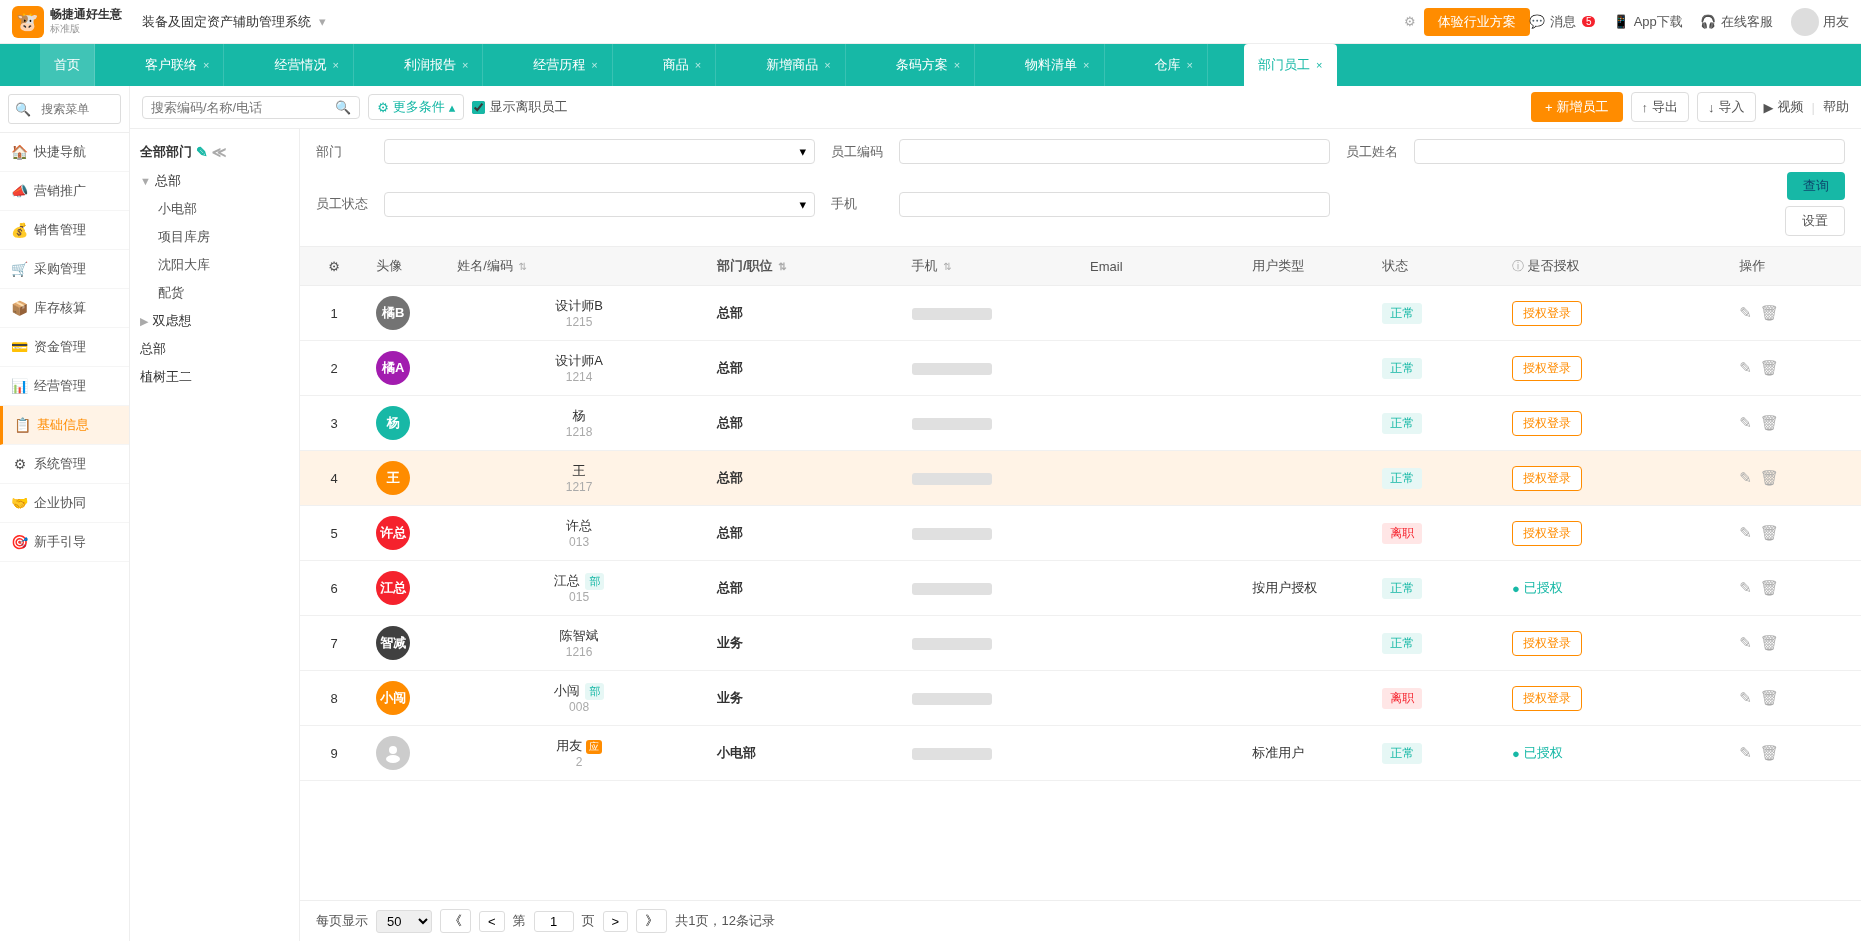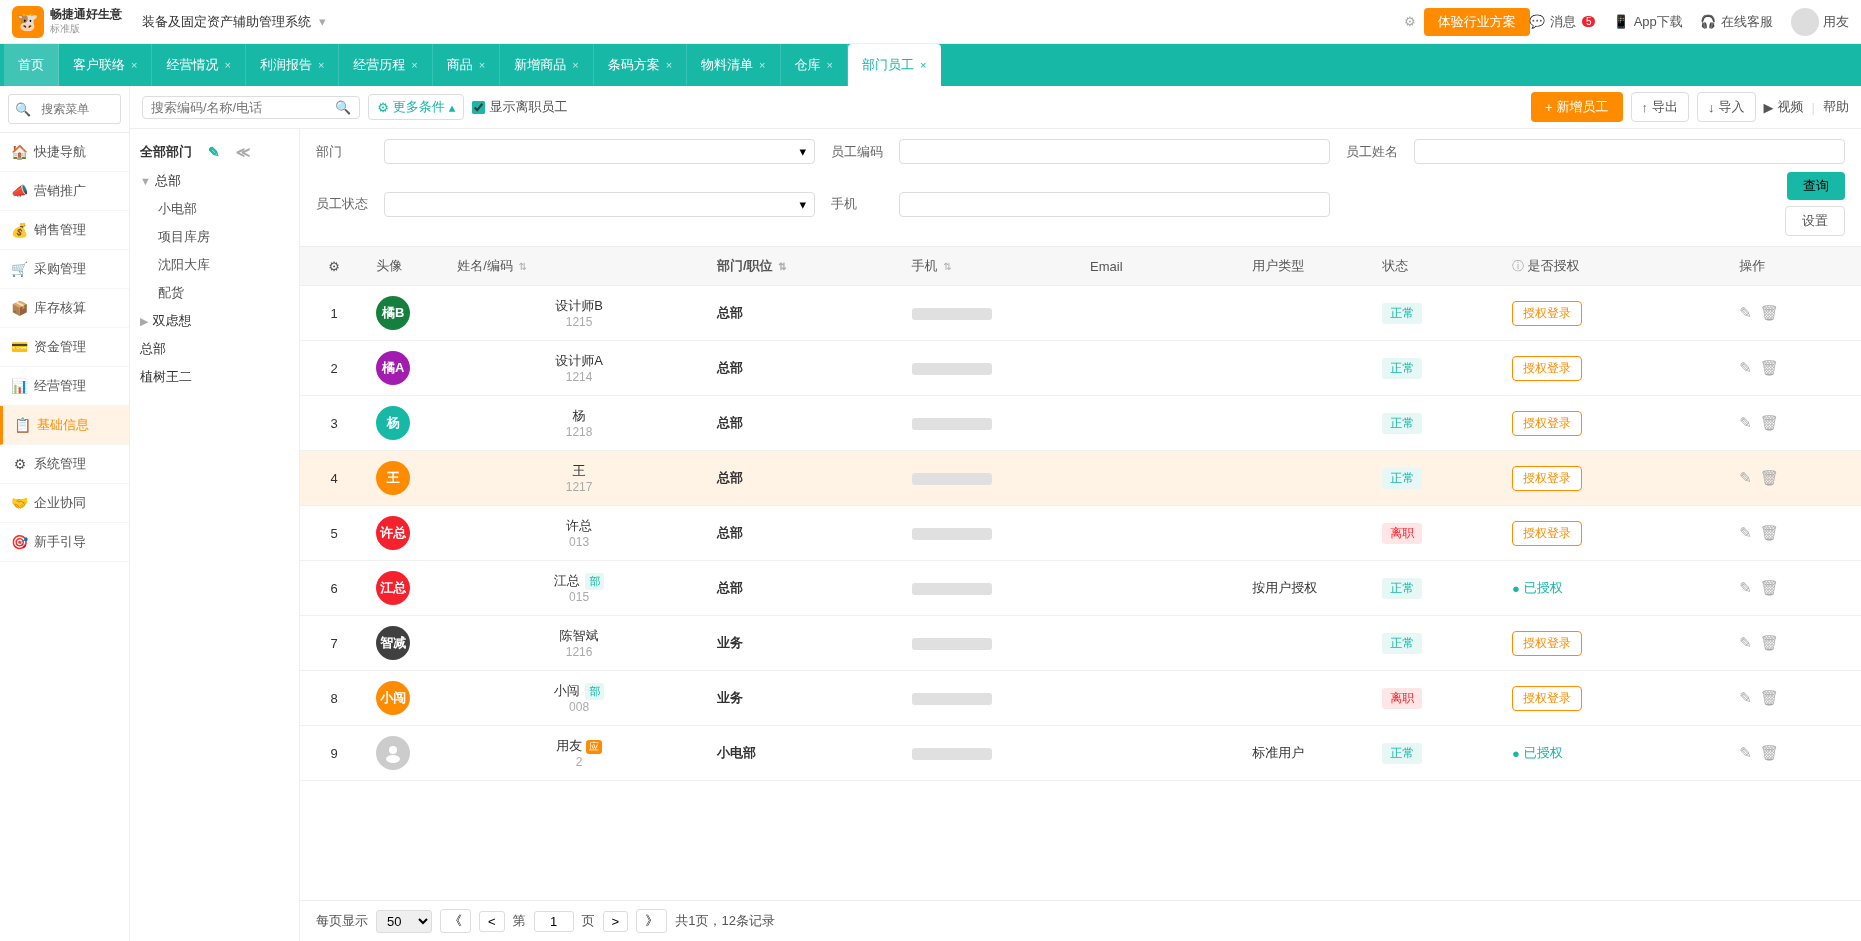--- a/index.html
+++ b/index.html
@@ -14,21 +14,21 @@
     .topbar-title { flex: 1; display: flex; align-items: center; gap: 8px; color: #333; font-size: 13px; }
     .topbar-settings { color: #aaa; margin-right: 8px; cursor: pointer; }
     .topbar-trial { background: #ff8c00; color: #fff; border: none; border-radius: 4px; padding: 5px 14px; font-size: 13px; cursor: pointer; }
     .topbar-right { display: flex; align-items: center; gap: 18px; margin-left: auto; color: #555; }
     .topbar-right-item { display: flex; align-items: center; gap: 4px; cursor: pointer; color: #555; font-size: 13px; }
     .badge { background: #f5222d; color: #fff; border-radius: 8px; font-size: 10px; padding: 0 4px; margin-left: 2px; }
     .avatar { width: 28px; height: 28px; background: #ddd; border-radius: 50%; }
 
     
     .navtabs { background: #17b8a6; display: flex; align-items: center; height: 42px; padding: 0 4px; overflow: hidden; }
-    .navtab { padding: 0 14px; height: 42px; display: flex; align-items: center; color: #fff; font-size: 13px; cursor: pointer; white-space: nowrap; border-right: 1px solid rgba(255,255,255,0.15); }
+    .navtab { padding: 0 14px; height: 42px; display: flex; align-items: center; color: #fff; font-size: 13px; cursor: pointer; white-space: nowrap; border-right: 1px solid rgba(255,255,255,0.15); margin-left: 36px; }
     .navtab:first-child { background: rgba(255,255,255,0.18); }
     .navtab.active { background: #fff; color: #17b8a6; border-radius: 4px 4px 0 0; }
     .navtab .close-icon { margin-left: 6px; font-size: 11px; color: rgba(255,255,255,0.7); }
     .navtab.active .close-icon { color: #17b8a6; }
 
     
     .main-layout { display: flex; height: calc(941px - 44px - 42px); }
 
     
     .sidebar { width: 130px; background: #fff; border-right: 1px solid #eee; flex-shrink: 0; overflow-y: auto; }
@@ -40,21 +40,21 @@
     .sidebar-item .s-icon { width: 16px; height: 16px; display: inline-flex; align-items: center; justify-content: center; font-size: 14px; }
 
     
     .content { flex: 1; display: flex; flex-direction: column; overflow: hidden; }
 
     
     .content-body { display: flex; flex: 1; overflow: hidden; }
 
     
     .dept-tree { width: 170px; flex-shrink: 0; background: #fff; border-right: 1px solid #eee; padding: 8px 0; overflow-y: auto; }
-    .dept-tree-header { display: flex; align-items: center; padding: 6px 10px; font-weight: bold; color: #333; font-size: 13px; gap: 16px; }
+    .dept-tree-header { display: flex; align-items: center; padding: 6px 10px; font-weight: bold; color: #333; font-size: 13px; gap: 4px; }
     .dept-edit-icon { color: #17b8a6; font-size: 14px; cursor: pointer; }
     .dept-collapse { color: #aaa; cursor: pointer; font-size: 14px; }
     .dept-subitem { padding: 5px 10px 5px 28px; cursor: pointer; color: #555; font-size: 13px; }
     .dept-group { padding: 5px 10px 5px 10px; cursor: pointer; color: #333; font-size: 13px; display: flex; align-items: center; gap: 4px; }
     .tree-arrow { color: #aaa; font-size: 11px; }
 
     
     .right-panel { flex: 1; display: flex; flex-direction: column; overflow: hidden; background: #f5f5f5; }
     .toolbar-search { display: flex; align-items: center; border: 1px solid #ddd; border-radius: 4px; padding: 3px 8px; gap: 4px; background: #fff; }
     .toolbar-search input { border: none; outline: none; font-size: 13px; width: 180px; }
@@ -65,21 +65,21 @@
     .btn-outline { background: #fff; color: #555; border: 1px solid #ddd; border-radius: 4px; padding: 5px 10px; font-size: 13px; cursor: pointer; display: flex; align-items: center; gap: 4px; }
     .btn-text { background: none; border: none; color: #555; font-size: 13px; cursor: pointer; display: flex; align-items: center; gap: 4px; }
 
     
     .search-form { background: #fff; padding: 10px 16px; border-bottom: 1px solid #eee; display: grid; grid-template-columns: 1fr 1fr 1fr; grid-template-rows: auto auto; gap: 8px 16px; }
     .form-row { display: flex; align-items: center; gap: 8px; }
     .form-label { color: #666; font-size: 13px; white-space: nowrap; min-width: 60px; }
     .form-select { border: 1px solid #ddd; border-radius: 4px; padding: 4px 8px; font-size: 13px; flex: 1; display: flex; align-items: center; justify-content: space-between; cursor: pointer; background: #fff; }
     .form-input { border: 1px solid #ddd; border-radius: 4px; padding: 4px 8px; font-size: 13px; flex: 1; outline: none; }
     .form-actions { display: flex; flex-direction: column; gap: 6px; align-items: flex-end; justify-content: center; }
-    .btn-search { background: #17b8a6; color: #000000; border: none; border-radius: 4px; padding: 5px 16px; font-size: 13px; cursor: pointer; }
+    .btn-search { background: #17b8a6; color: #0c4a6e; border: none; border-radius: 4px; padding: 5px 16px; font-size: 13px; cursor: pointer; }
     .btn-reset { background: #fff; color: #555; border: 1px solid #ddd; border-radius: 4px; padding: 5px 16px; font-size: 13px; cursor: pointer; }
 
     
     .table-container { flex: 1; overflow: auto; background: #fff; margin: 0; }
     table { width: 100%; border-collapse: collapse; }
     thead tr { background: #f7f7f7; }
     th { padding: 10px 8px; text-align: left; color: #555; font-weight: normal; font-size: 13px; border-bottom: 1px solid #eee; white-space: nowrap; }
     td { padding: 10px 8px; border-bottom: 1px solid #f0f0f0; font-size: 13px; color: #333; vertical-align: middle; }
     tr.highlighted { background: #fff3e6; }
     .avatar-circle { width: 34px; height: 34px; border-radius: 50%; display: flex; align-items: center; justify-content: center; color: #fff; font-size: 13px; font-weight: bold; flex-shrink: 0; }
@@ -394,21 +394,21 @@
                   <span>是否授权</span>
                 </th>
                 <th><span>操作</span></th>
               </tr>
             </thead>
             <tbody>
 
               <tr>
                 <td>1</td>
                 <td>
-                  <div class="avatar-circle" style="background:#15803d;text-align:right;">橘B</div>
+                  <div class="avatar-circle" style="background:#737373;text-align:right;">橘B</div>
                 </td>
                 <td>
                   <div class="name-code">
                     <span class="name">设计师B</span>
                     <span class="code">1215</span>
                   </div>
                 </td>
                 <td>总部</td>
                 <td><span class="phone-blur"></span></td>
                 <td></td>

